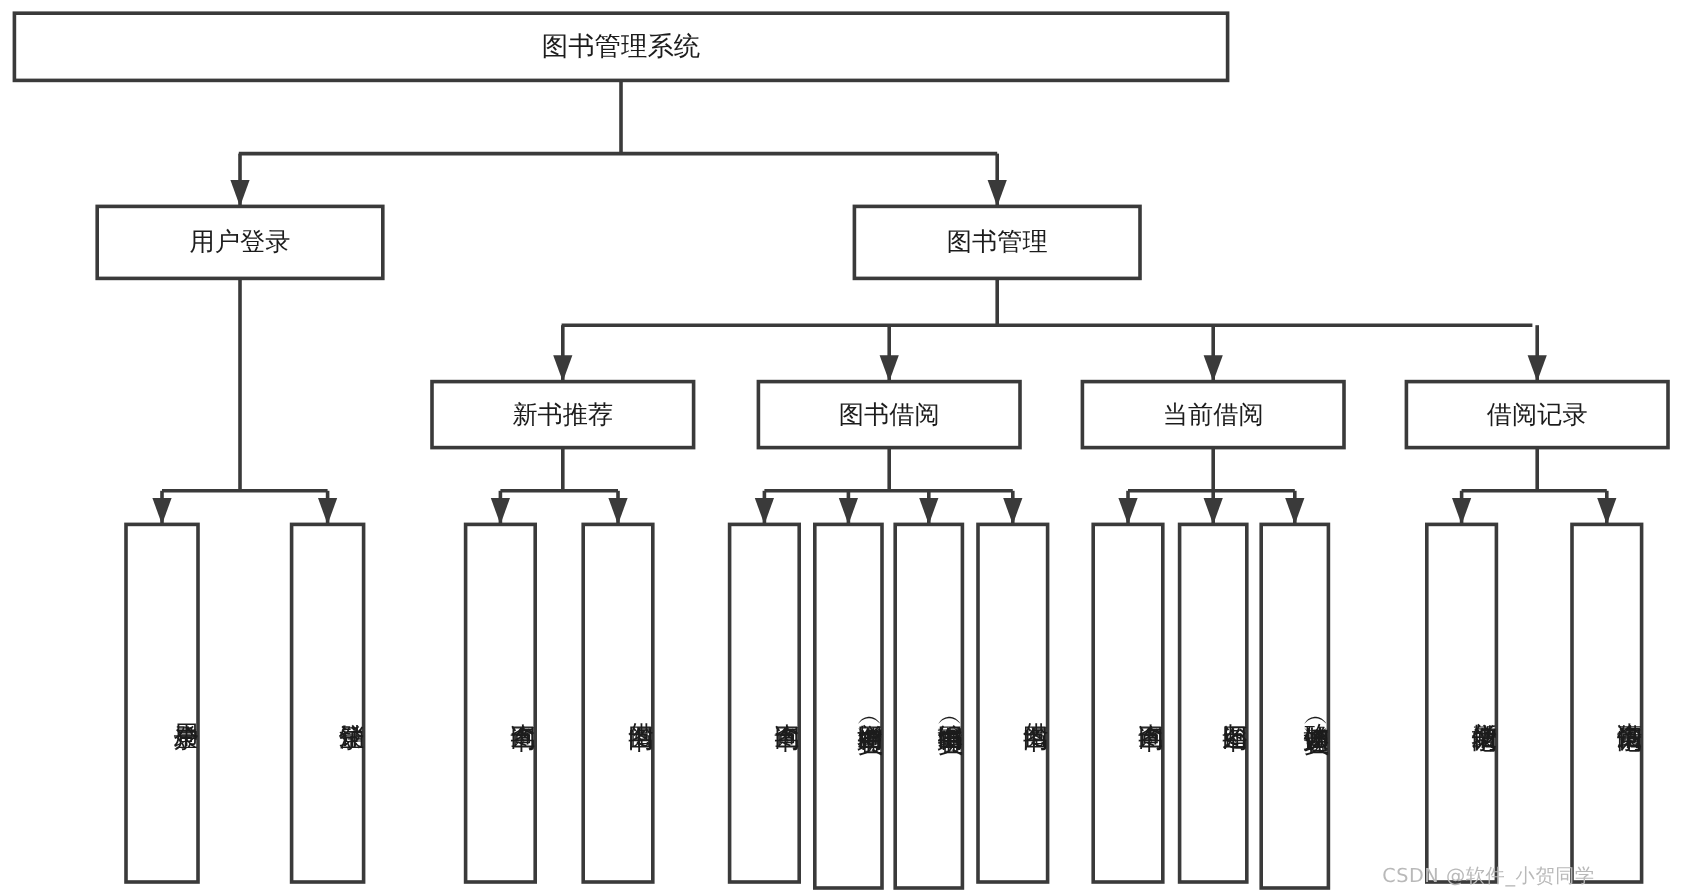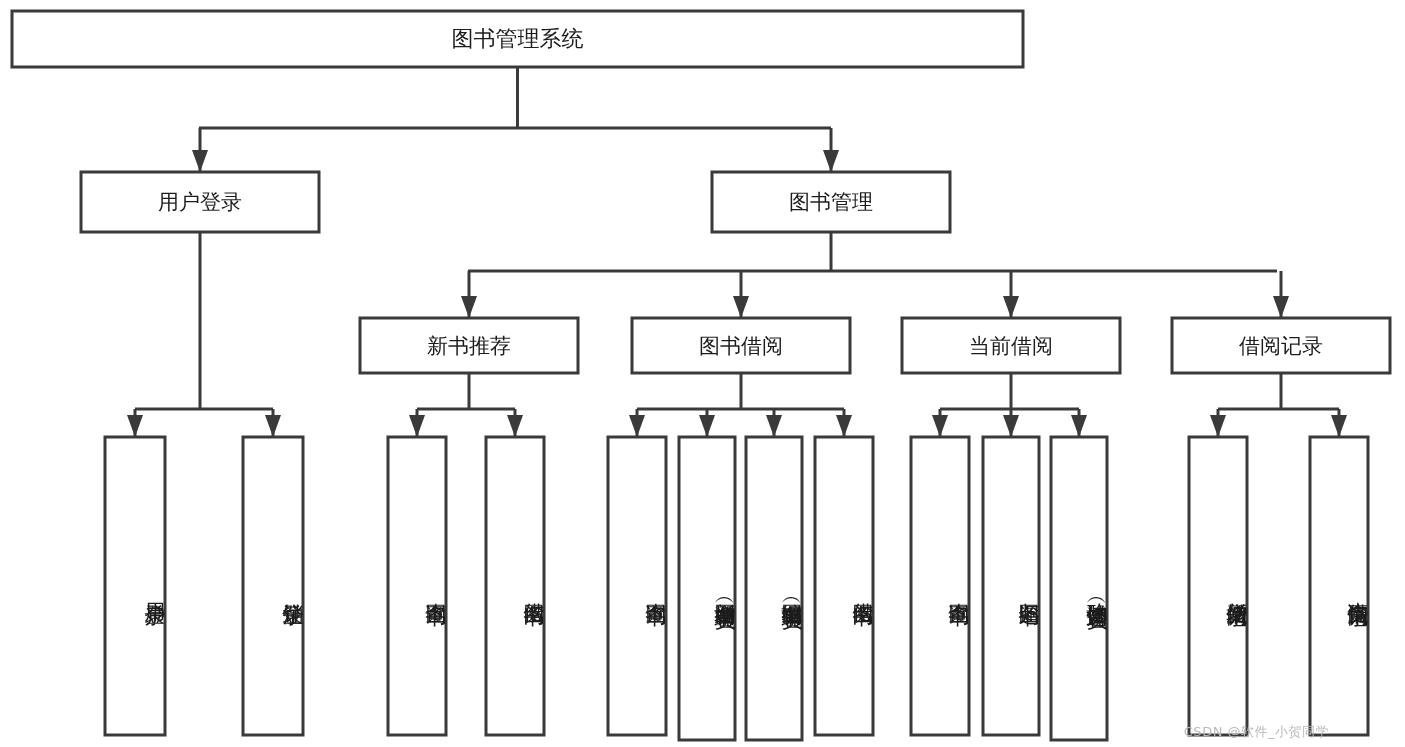--- a/index.html
+++ b/index.html
@@ -65,21 +65,21 @@
     align-items: flex-start;
     justify-content: center;
     pointer-events: none;
     user-select: none;
   }
   .watermark {
     position: absolute;
     right: 8px;
     bottom: 6px;
     font-family: "DejaVu Sans", "Liberation Sans", sans-serif;
-    font-size: 13px;
+    font-size: 16px;
     color: #b9b9b9;
     letter-spacing: 0.5px;
     white-space: nowrap;
   }
 </style>
 </head>
 <body>
 
 <div id="diagram-root">
 

